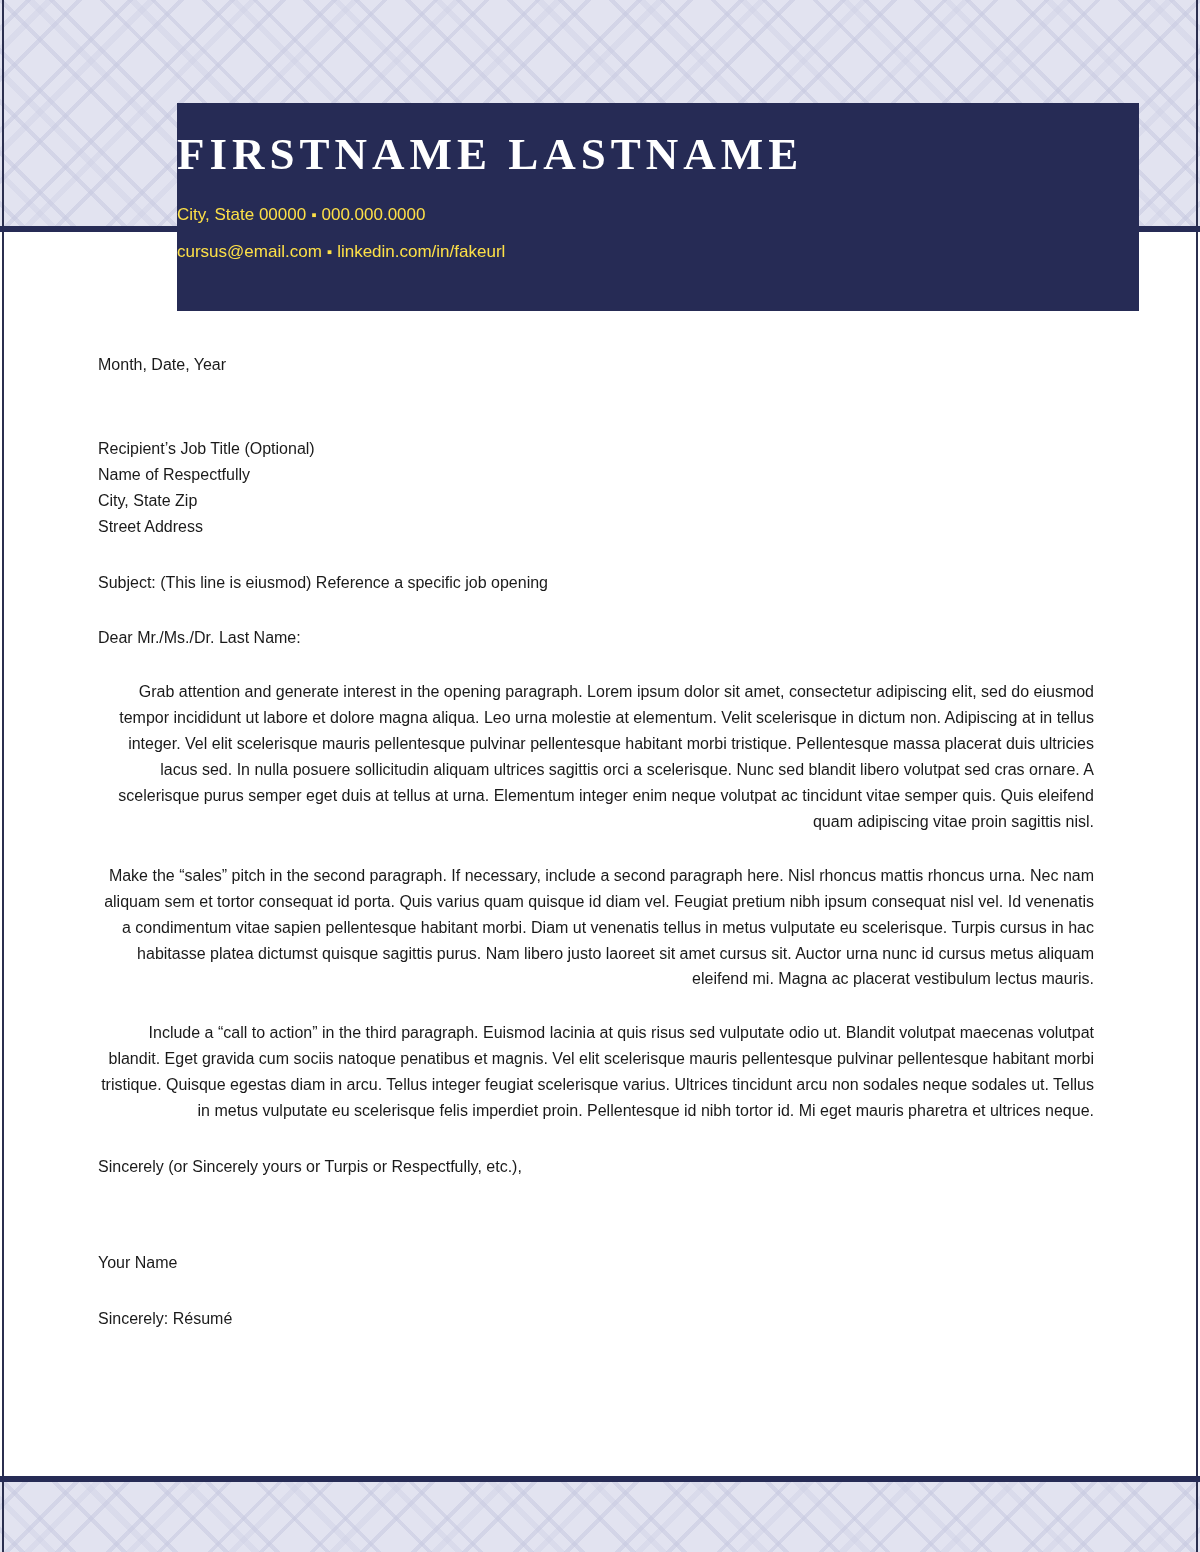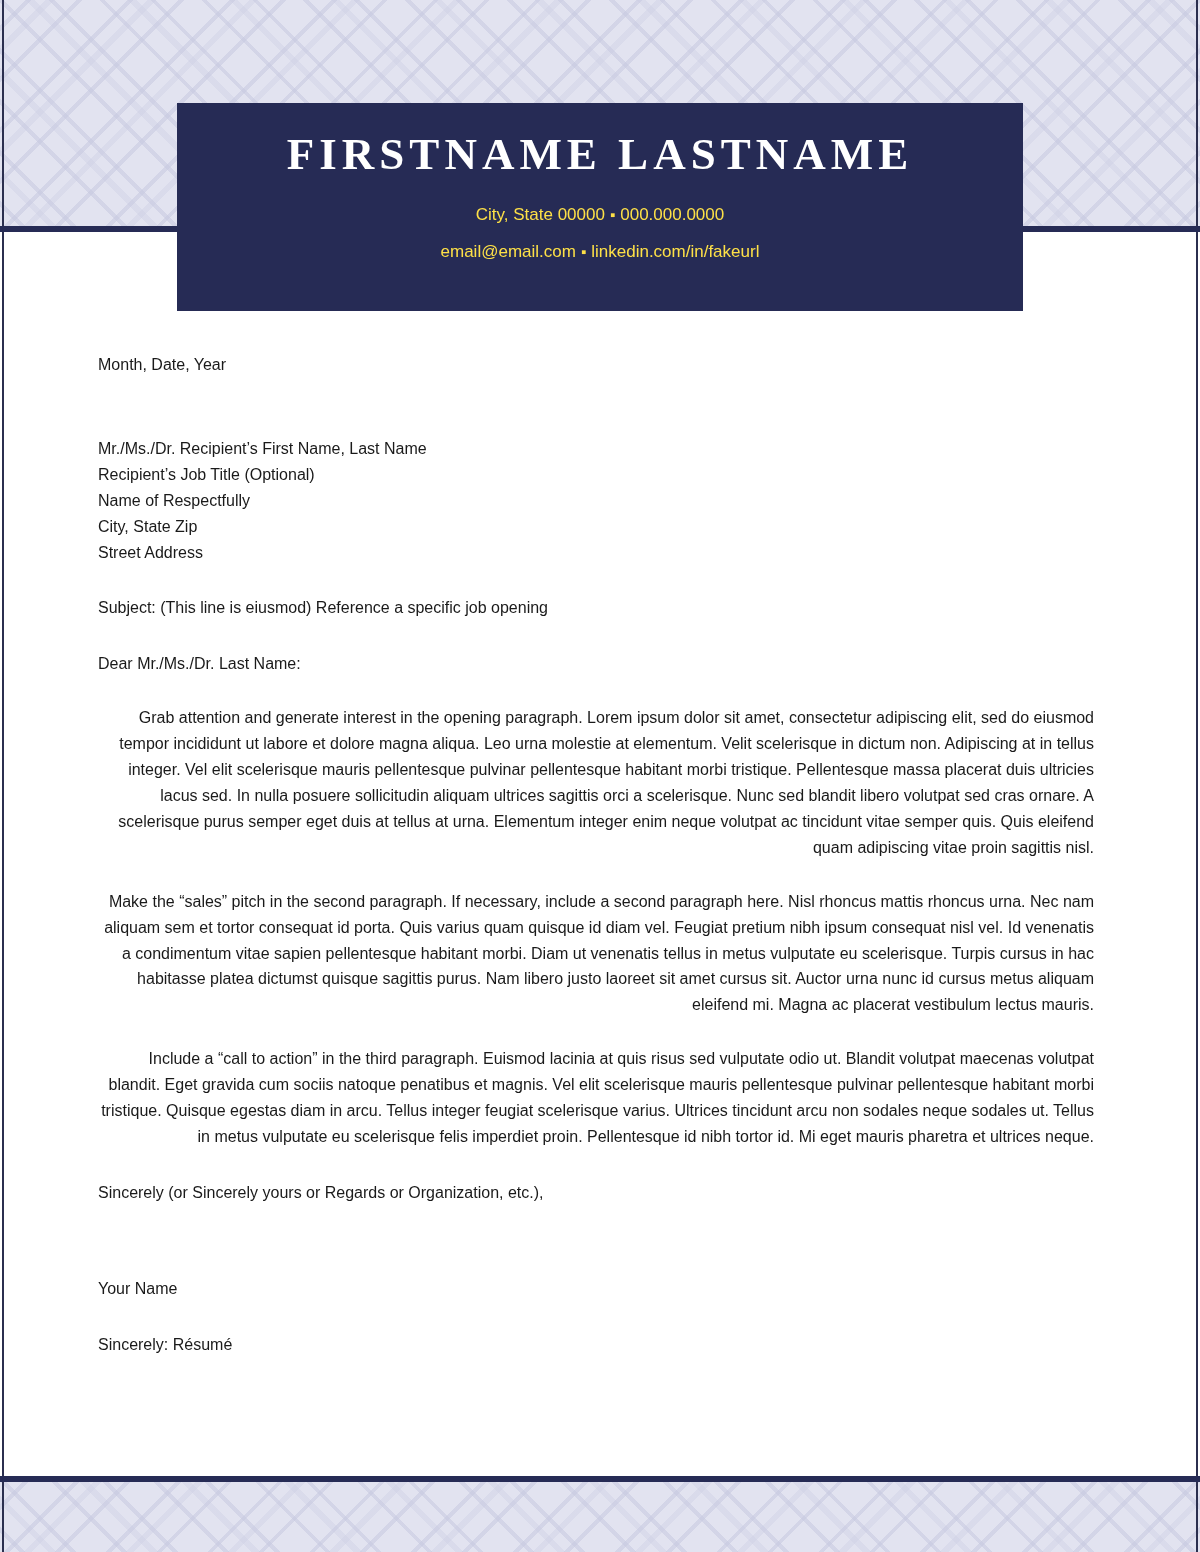--- a/index.html
+++ b/index.html
@@ -83,25 +83,25 @@
   .band-edge.tl { left: 2px;    top: 0;    height: 226px; }
   .band-edge.tr { left: 1196px; top: 0;    height: 226px; }
   .band-edge.bl { left: 2px;    top: 1482px; height: 70px; }
   .band-edge.br { left: 1196px; top: 1482px; height: 70px; }
 
   
   .header-card {
     position: absolute;
     left: 177px;
     top: 103px;
-    width: 846px;
+    width: 962px;
     height: 208px;
     background: #262b55;
     box-sizing: border-box;
-    text-align: center;
+    text-align: left;
     z-index: 5;
   }
   .header-name {
     margin: 0;
     padding-top: 27px;
     color: #ffffff;
     font-family: "Liberation Serif", serif;
     font-weight: 700;
     font-size: 45px;
     letter-spacing: 5px;
@@ -166,45 +166,44 @@
 
   <div class="side-border left"></div>
   <div class="side-border right"></div>
 
   <div class="header-card">
     <h1 class="header-name">FIRSTNAME LASTNAME</h1>
     <p class="header-contact line1">
       <span>City, State 00000</span><span class="sep">▪</span><span>000.000.0000</span>
     </p>
     <p class="header-contact line2">
-      <span>email@email.com</span><span class="sep">▪</span><span>linkedin.com/in/fakeurl</span>
+      <span>cursus@email.com</span><span class="sep">▪</span><span>linkedin.com/in/fakeurl</span>
     </p>
   </div>
 
   <div class="letter">
 
     <p class="date-line">Month, Date, Year</p>
 
     <div class="recipient-block">
-      <span class="addr-line">Mr./Ms./Dr. Recipient’s First Name, Last Name</span>
       <span class="addr-line">Recipient’s Job Title (Optional)</span>
       <span class="addr-line">Name of Respectfully</span>
       <span class="addr-line">City, State Zip</span>
       <span class="addr-line">Street Address</span>
     </div>
 
     <p class="subject-line">Subject: (This line is eiusmod) Reference a specific job opening</p>
 
     <p class="salutation">Dear Mr./Ms./Dr. Last Name:</p>
 
     <p class="body-para">Grab attention and generate interest in the opening paragraph. Lorem ipsum dolor sit amet, consectetur adipiscing elit, sed do eiusmod tempor incididunt ut labore et dolore magna aliqua. Leo urna molestie at elementum. Velit scelerisque in dictum non. Adipiscing at in tellus integer. Vel elit scelerisque mauris pellentesque pulvinar pellentesque habitant morbi tristique. Pellentesque massa placerat duis ultricies lacus sed. In nulla posuere sollicitudin aliquam ultrices sagittis orci a scelerisque. Nunc sed blandit libero volutpat sed cras ornare. A scelerisque purus semper eget duis at tellus at urna. Elementum integer enim neque volutpat ac tincidunt vitae semper quis. Quis eleifend quam adipiscing vitae proin sagittis nisl.</p>
     <p class="body-para">Make the “sales” pitch in the second paragraph. If necessary, include a second paragraph here. Nisl rhoncus mattis rhoncus urna. Nec nam aliquam sem et tortor consequat id porta. Quis varius quam quisque id diam vel. Feugiat pretium nibh ipsum consequat nisl vel. Id venenatis a condimentum vitae sapien pellentesque habitant morbi. Diam ut venenatis tellus in metus vulputate eu scelerisque. Turpis cursus in hac habitasse platea dictumst quisque sagittis purus. Nam libero justo laoreet sit amet cursus sit. Auctor urna nunc id cursus metus aliquam eleifend mi. Magna ac placerat vestibulum lectus mauris.</p>
     <p class="body-para">Include a “call to action” in the third paragraph. Euismod lacinia at quis risus sed vulputate odio ut. Blandit volutpat maecenas volutpat blandit. Eget gravida cum sociis natoque penatibus et magnis. Vel elit scelerisque mauris pellentesque pulvinar pellentesque habitant morbi tristique. Quisque egestas diam in arcu. Tellus integer feugiat scelerisque varius. Ultrices tincidunt arcu non sodales neque sodales ut. Tellus in metus vulputate eu scelerisque felis imperdiet proin. Pellentesque id nibh tortor id. Mi eget mauris pharetra et ultrices neque.</p>
 
-    <p class="closing">Sincerely (or Sincerely yours or Regards or Organization, etc.),</p>
+    <p class="closing">Sincerely (or Sincerely yours or Turpis or Respectfully, etc.),</p>
     <p class="your-name">Your Name</p>
     <p class="enclosure">Sincerely: Résumé</p>
 
   </div>
 
   <div class="band-rule bottom-rule"></div>
   <div class="pattern-band bottom"></div>
   <div class="band-edge bl"></div>
   <div class="band-edge br"></div>
 

